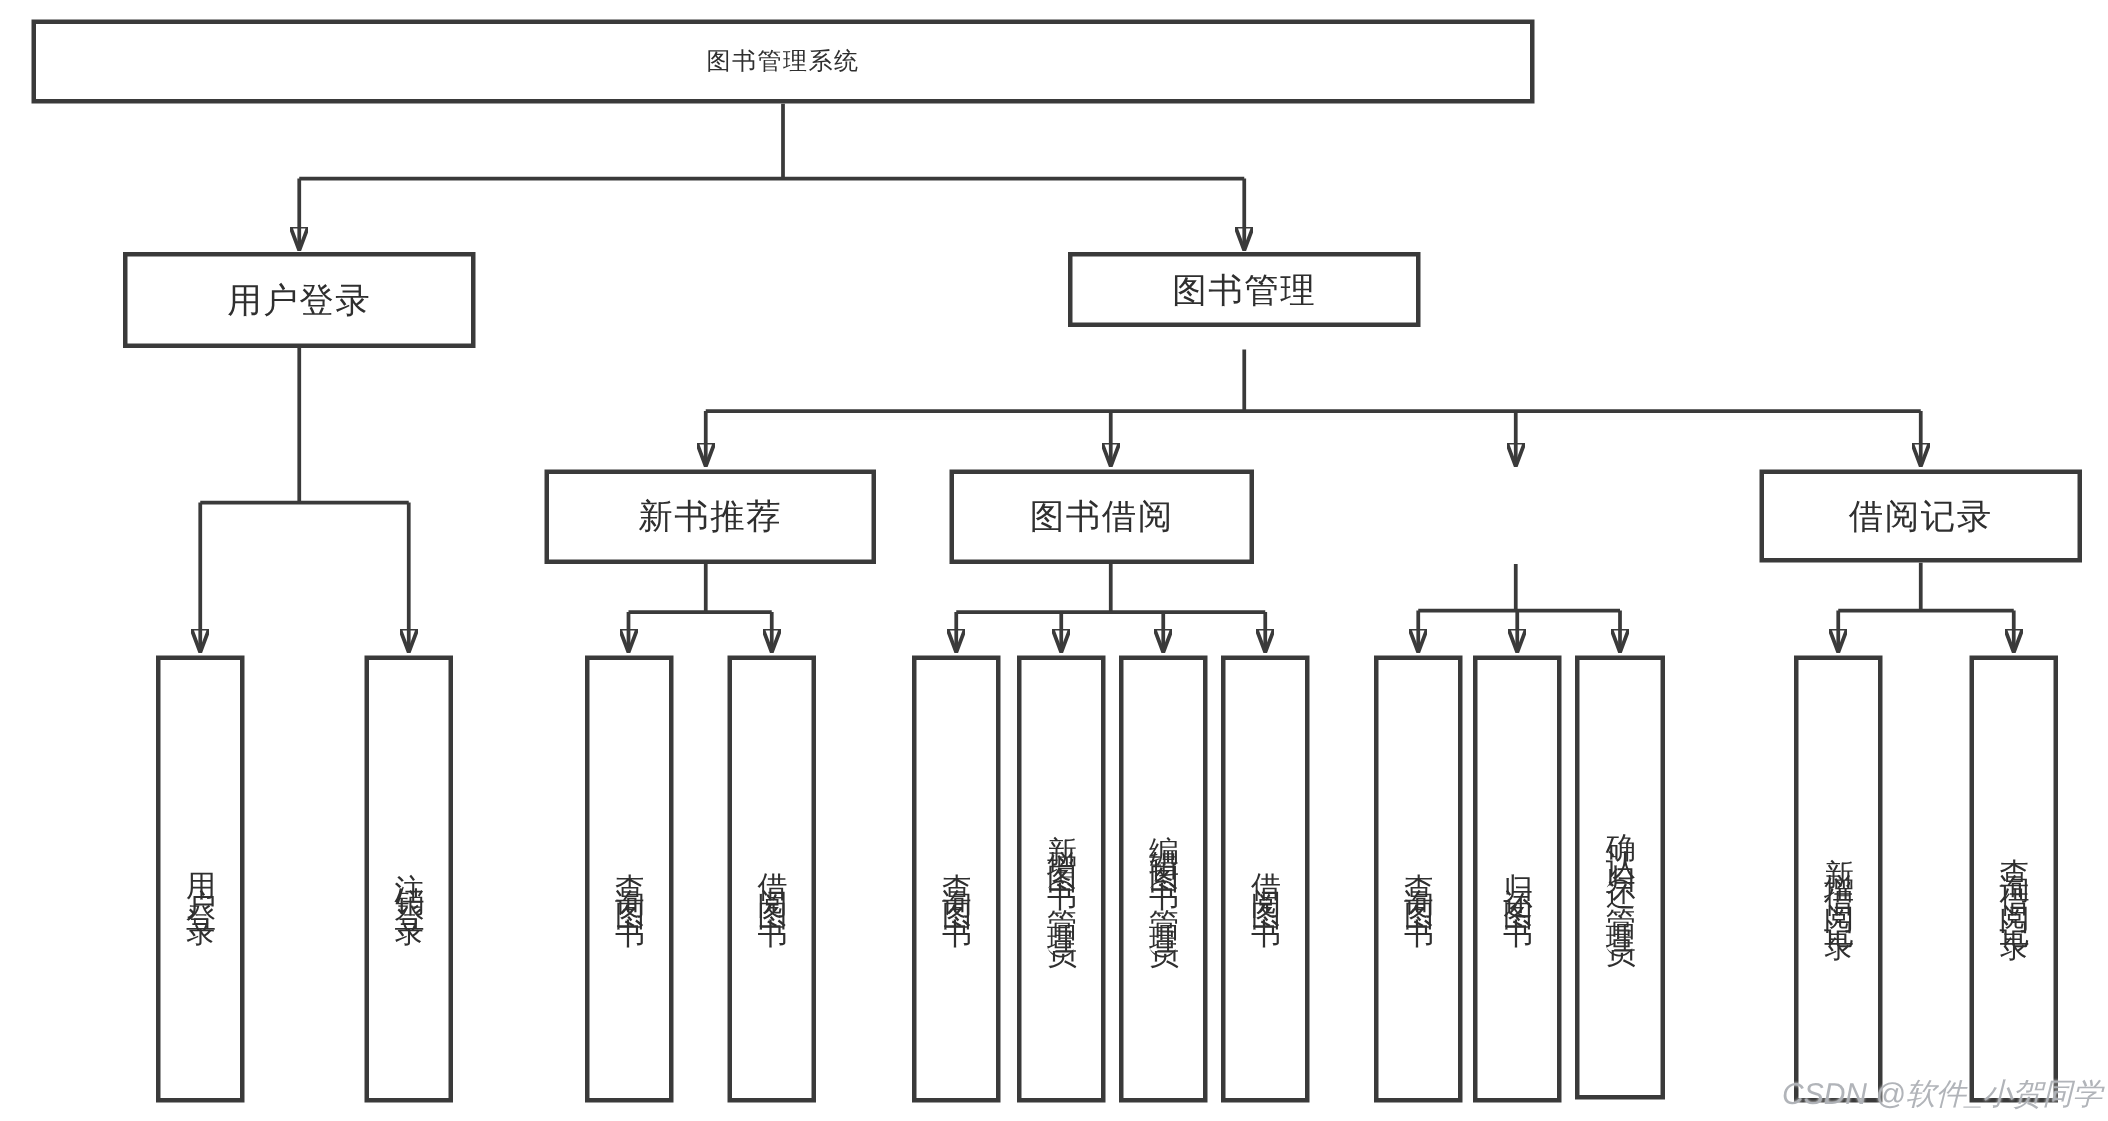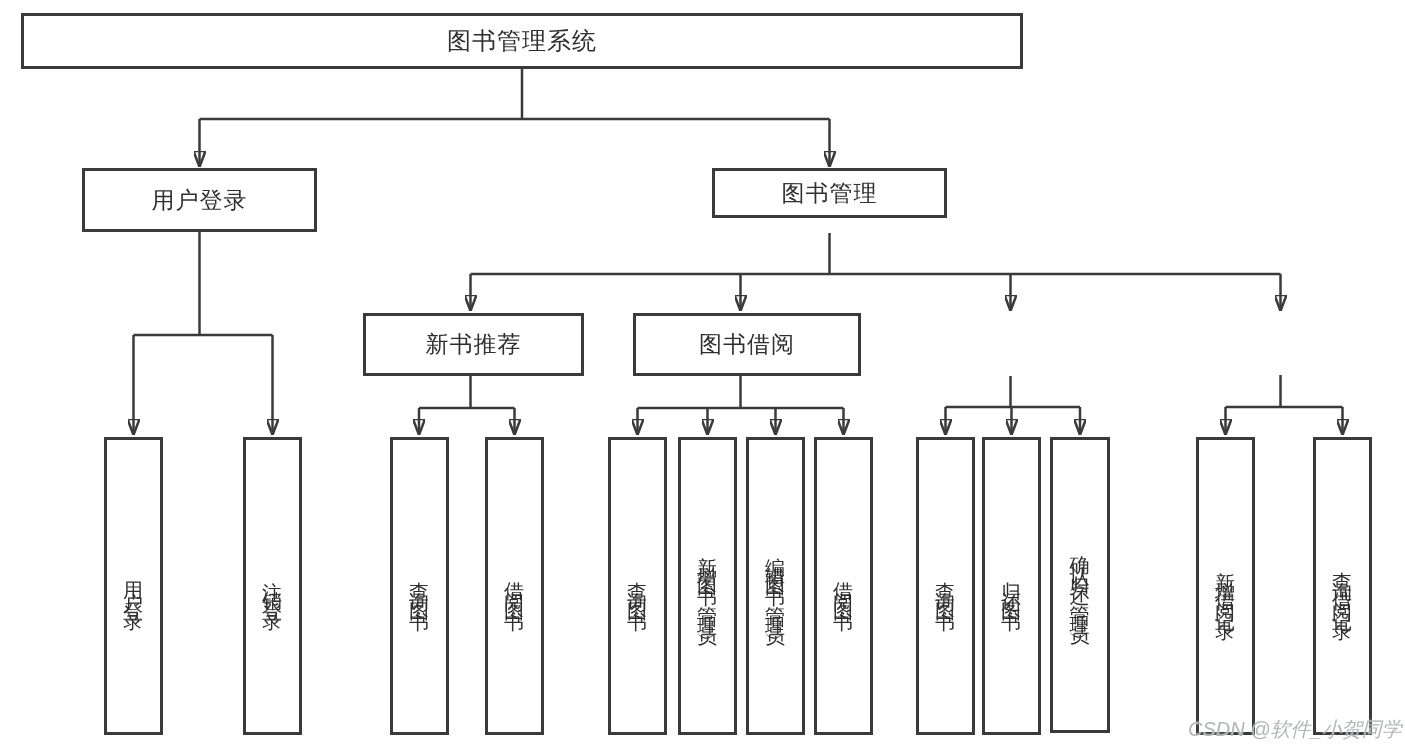--- a/index.html
+++ b/index.html
@@ -29,21 +29,21 @@
     display: flex;
     align-items: center;
     justify-content: center;
     color: #2f2f2f;
   }
   .hbox span {
     font-size: 23px;
     letter-spacing: 1px;
     white-space: nowrap;
   }
-  .root-box span { font-size: 24px; }
+  .root-box span { font-size: 16px; }
   .vbox span {
     writing-mode: vertical-rl;
     text-orientation: mixed;
     font-size: 20px;
     line-height: 1;
     letter-spacing: 10px;
     white-space: nowrap;
   }
   #watermark {
     position: absolute;
@@ -131,22 +131,25 @@
   <div class="box hbox" style="left:82px; top:168px; width:235px; height:64px;">
     <span>用户登录</span>
   </div>
   <div class="box hbox" style="left:712px; top:168px; width:235px; height:50px;">
     <span>图书管理</span>
   </div>
 
   <div class="box hbox" style="left:363px; top:313px; width:221px; height:63px;">
     <span>新书推荐</span>
   </div>
-  <div class="box hbox" style="left:633px; top:313px; width:228px; height:63px;">
+  <div class="box hbox" style="left:633px; top:313px; width:203px; height:63px;">
     <span>图书借阅</span>
+  </div>
+  <div class="box hbox" style="left:1173px; top:313px; width:215px; height:62px;">
+    <span>借阅记录</span>
   </div>
 
   <div class="box vbox" style="left:104px; top:437px; width:59px; height:298px;">
     <span>用户登录</span>
   </div>
   <div class="box vbox" style="left:243px; top:437px; width:59px; height:298px;">
     <span>注销登录</span>
   </div>
 
   <div class="box vbox" style="left:390px; top:437px; width:59px; height:298px;">

